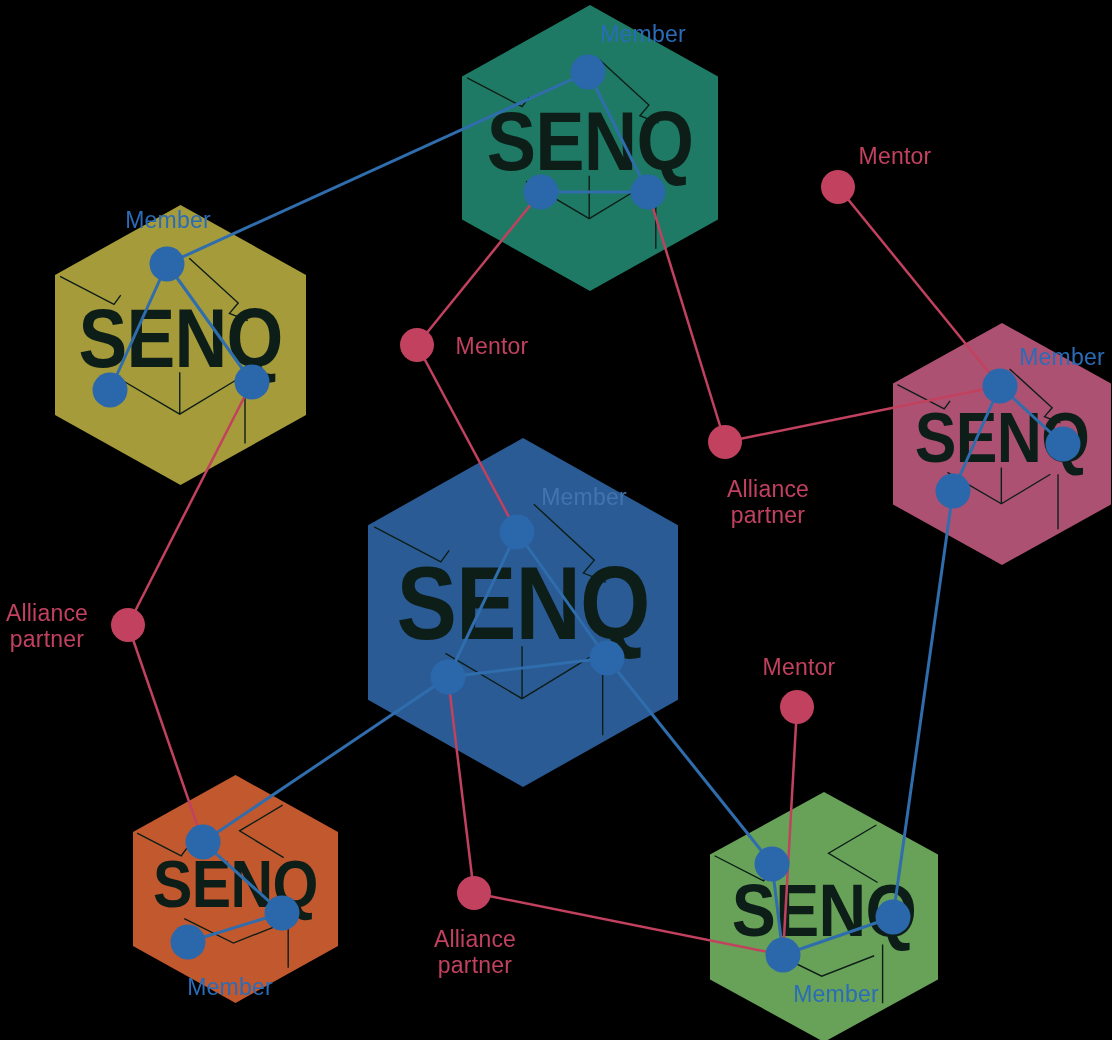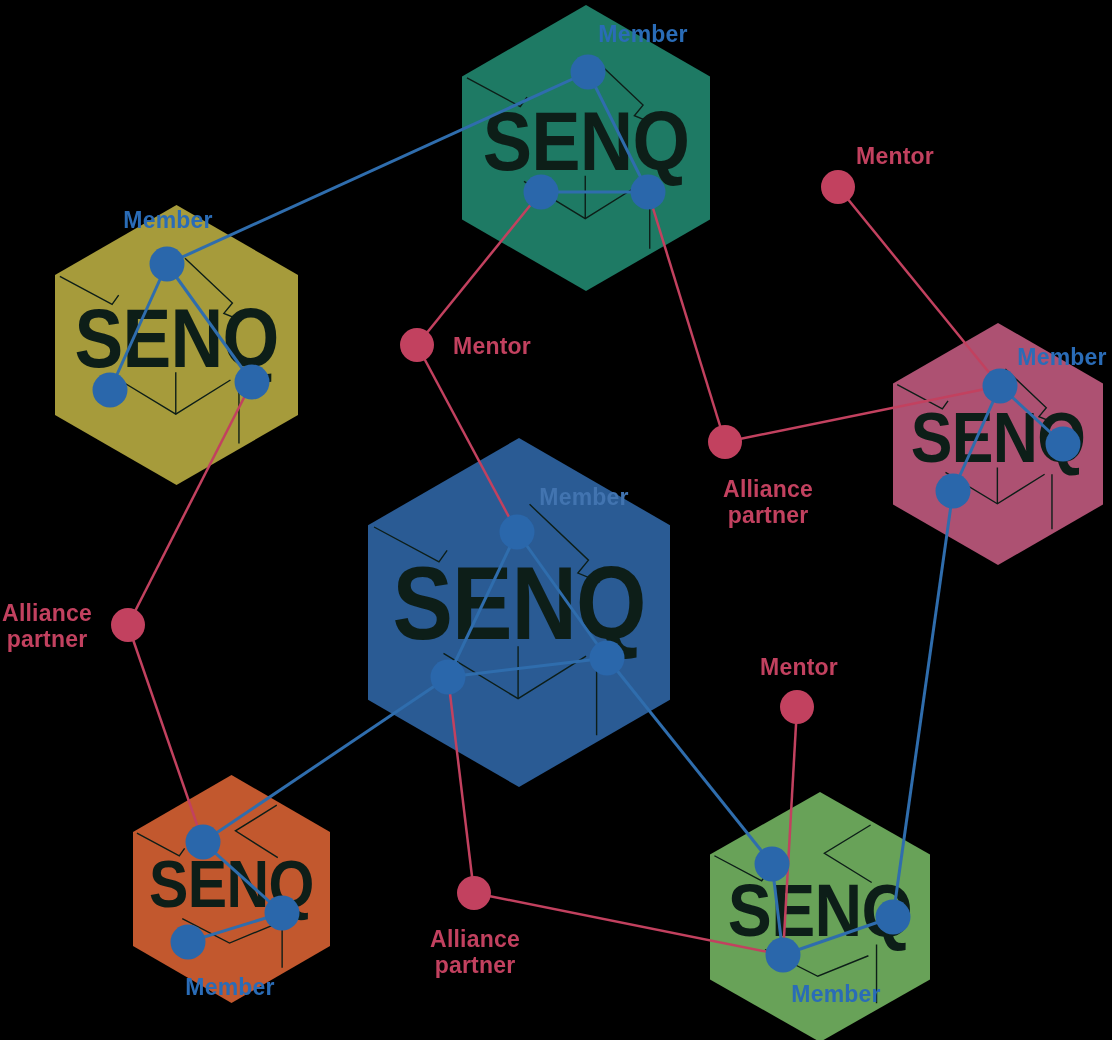--- a/index.html
+++ b/index.html
@@ -6,20 +6,21 @@
   #stage {
     position: relative;
     width: 1112px;
     height: 1040px;
     overflow: hidden;
     font-family: "Liberation Sans", sans-serif;
   }
   .hexagon {
     position: absolute;
     clip-path: polygon(50% 0%, 100% 25%, 100% 75%, 50% 100%, 0% 75%, 0% 25%);
+    padding-left: 8px;
   }
   .hex-art {
     position: absolute;
     left: 0; top: 0;
     width: 100%; height: 100%;
   }
   .wordmark {
     position: absolute;
     left: 0; right: 0;
     top: 48.5%;
@@ -31,21 +32,21 @@
     white-space: nowrap;
   }
   #edge-layer {
     position: absolute;
     left: 0; top: 0;
     width: 1112px; height: 1040px;
   }
   .net-label {
     position: absolute;
     transform: translate(-50%, -50%);
-    font-weight: 700;
+    font-weight: 400;
     font-size: 23px;
     line-height: 26px;
     text-align: center;
     white-space: pre;
     letter-spacing: 0.2px;
   }
 </style>
 </head>
 <body>
 

